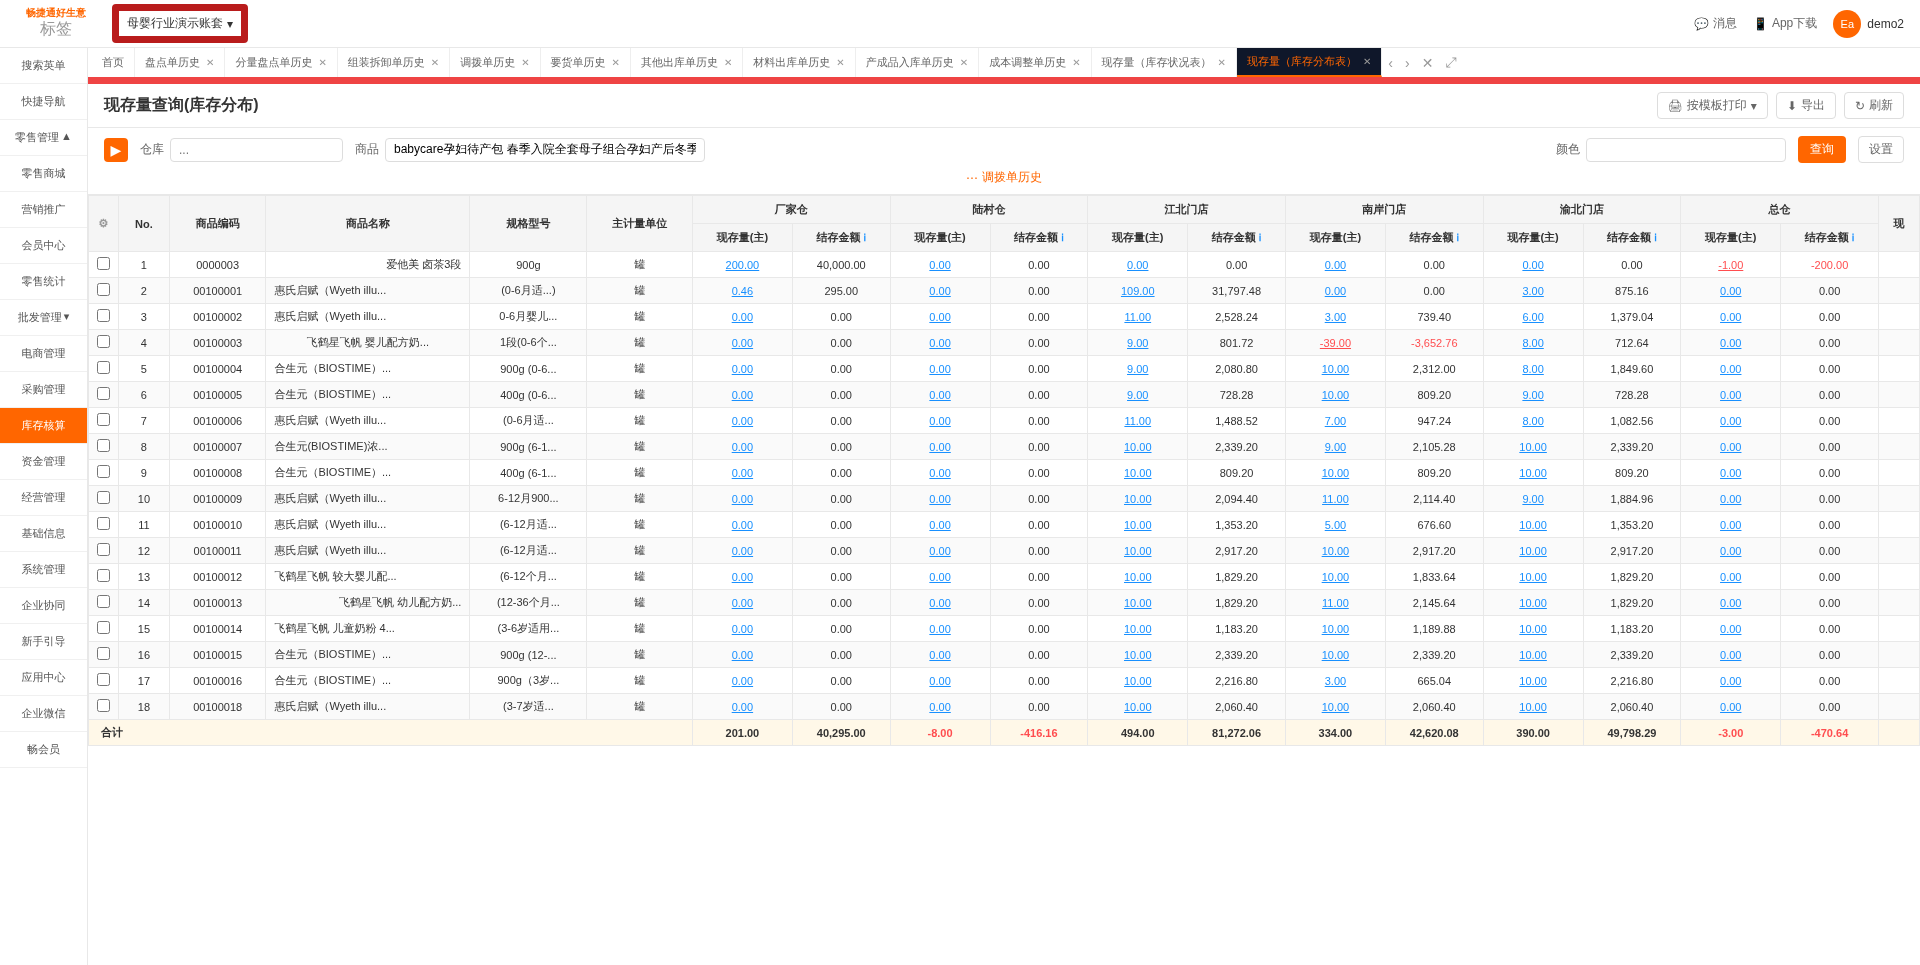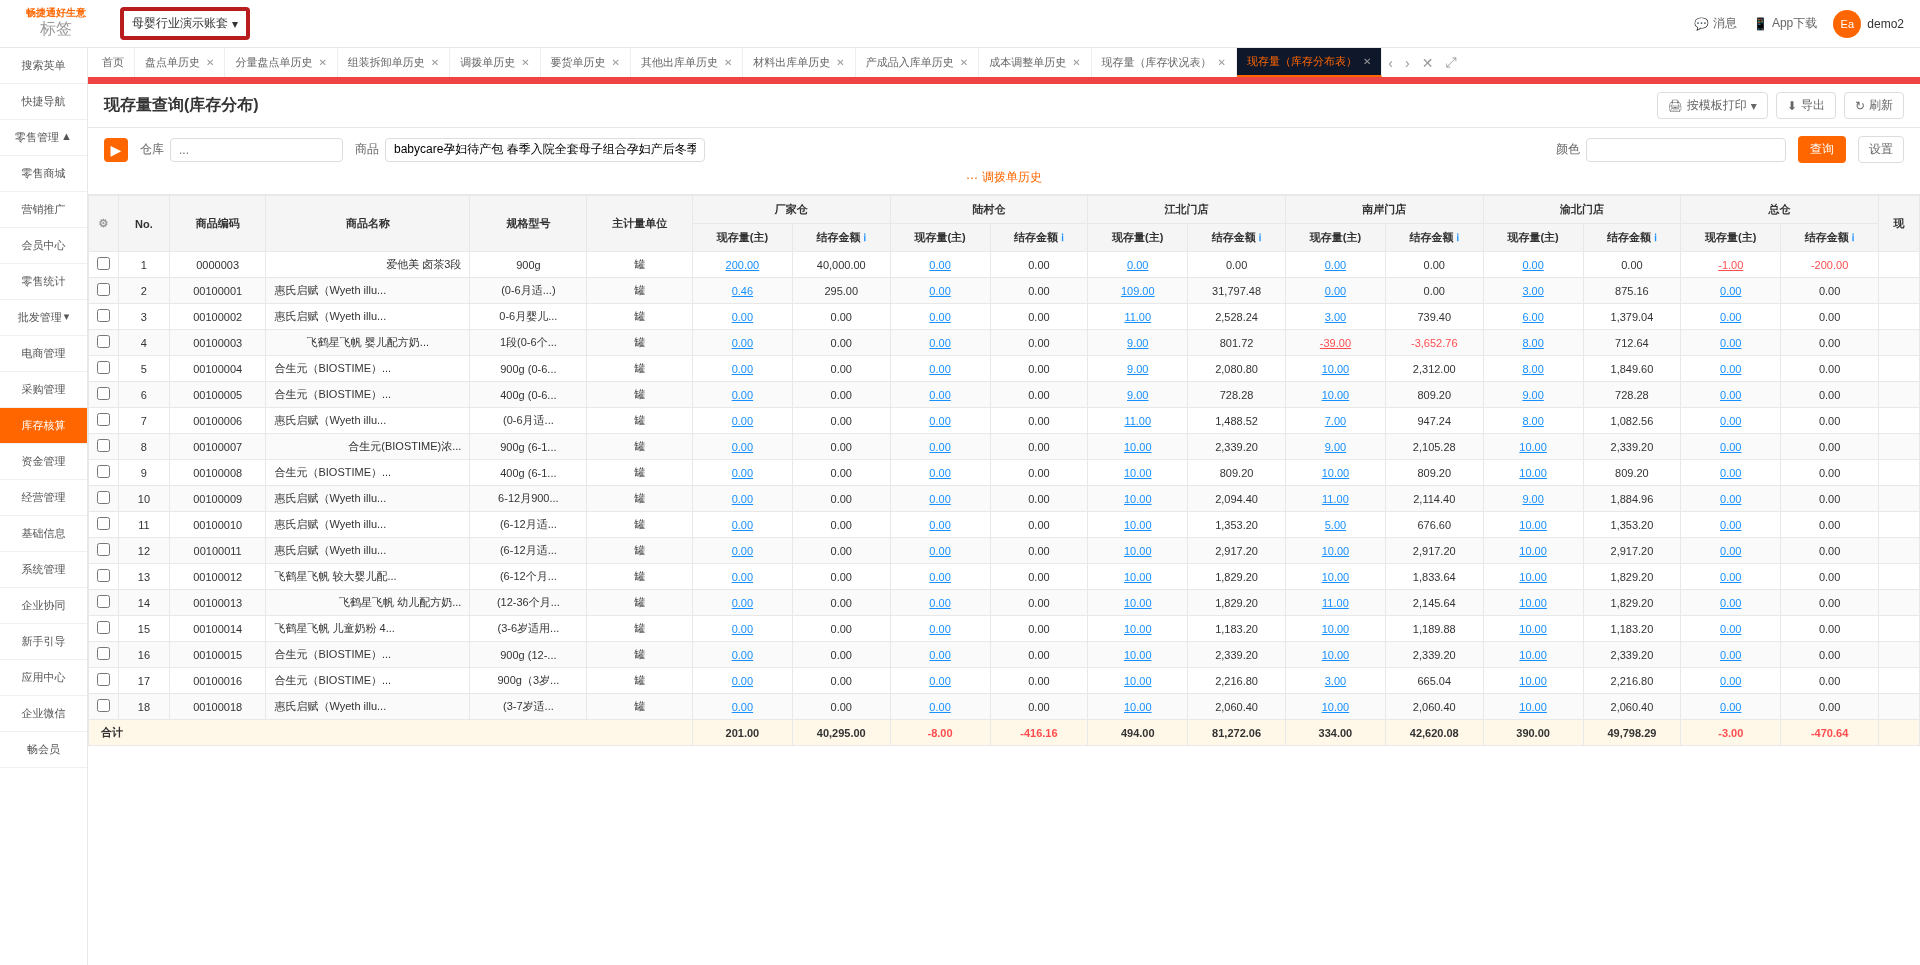--- a/index.html
+++ b/index.html
@@ -1,23 +1,23 @@
 <!DOCTYPE html>
 <html><head>
   <meta charset="utf-8">
   <style>
     * { box-sizing: border-box; margin: 0; padding: 0; }
     body { font-family: 'Microsoft YaHei', Arial, sans-serif; font-size: 12px; background: #f5f5f5; color: #333; overflow: hidden; }
     
     
     .top-bar { height: 48px; background: #fff; display: flex; align-items: center; justify-content: space-between; padding: 0 16px; border-bottom: 1px solid #e8e8e8; }
-    .top-bar-left { display: flex; align-items: center; gap: 24px; }
+    .top-bar-left { display: flex; align-items: center; gap: 16px; }
     .logo-area { display: flex; flex-direction: column; align-items: center; width: 80px; }
     .logo-text { font-size: 10px; color: #ff6600; font-weight: bold; line-height: 1.2; }
-    .industry-selector { display: flex; align-items: center; gap: 4px; border: 4px solid #b91c1c; border-radius: 4px; padding: 4px 8px; cursor: pointer; font-size: 12px; }
+    .industry-selector { display: flex; align-items: center; gap: 4px; border: 7px solid #b91c1c; border-radius: 4px; padding: 4px 8px; cursor: pointer; font-size: 12px; }
     .top-bar-right { display: flex; align-items: center; gap: 16px; }
     .top-action { display: flex; align-items: center; gap: 4px; font-size: 12px; cursor: pointer; color: #666; }
     .avatar { width: 28px; height: 28px; border-radius: 50%; background: #ff6600; display: flex; align-items: center; justify-content: center; color: #fff; font-size: 11px; }
     
     
     .layout { display: flex; height: calc(965px - 48px); }
     .sidebar { width: 88px; background: #fff; border-right: 1px solid #e8e8e8; display: flex; flex-direction: column; overflow-y: auto; }
     .sidebar-item { padding: 10px 4px; text-align: center; cursor: pointer; font-size: 11px; color: #555; border-bottom: 1px solid #f0f0f0; }
     .sidebar-item.active { background: #ff6600; color: #fff; }
     .sidebar-item.has-arrow { display: flex; align-items: flex-start; justify-content: center; gap: 2px; }
@@ -406,21 +406,21 @@
       <td><span class="num-link">8.00</span></td>
       <td>1,082.56</td>
       <td><span class="num-link">0.00</span></td>
       <td class="">0.00</td>
       <td></td>
     </tr>
               <tr>
       <td><input type="checkbox" style=""></td>
       <td>8</td>
       <td>00100007</td>
-      <td style="text-align:right;">合生元(BIOSTIME)浓...</td>
+      <td style="text-align:left;">合生元(BIOSTIME)浓...</td>
       <td>900g (6-1...</td>
       <td>罐</td>
       <td><span class="num-link">0.00</span></td>
       <td>0.00</td>
       <td><span class="num-link">0.00</span></td>
       <td>0.00</td>
       <td><span class="num-link">10.00</span></td>
       <td>2,339.20</td>
       <td><span class="num-link">9.00</span></td>
       <td class="">2,105.28</td>

